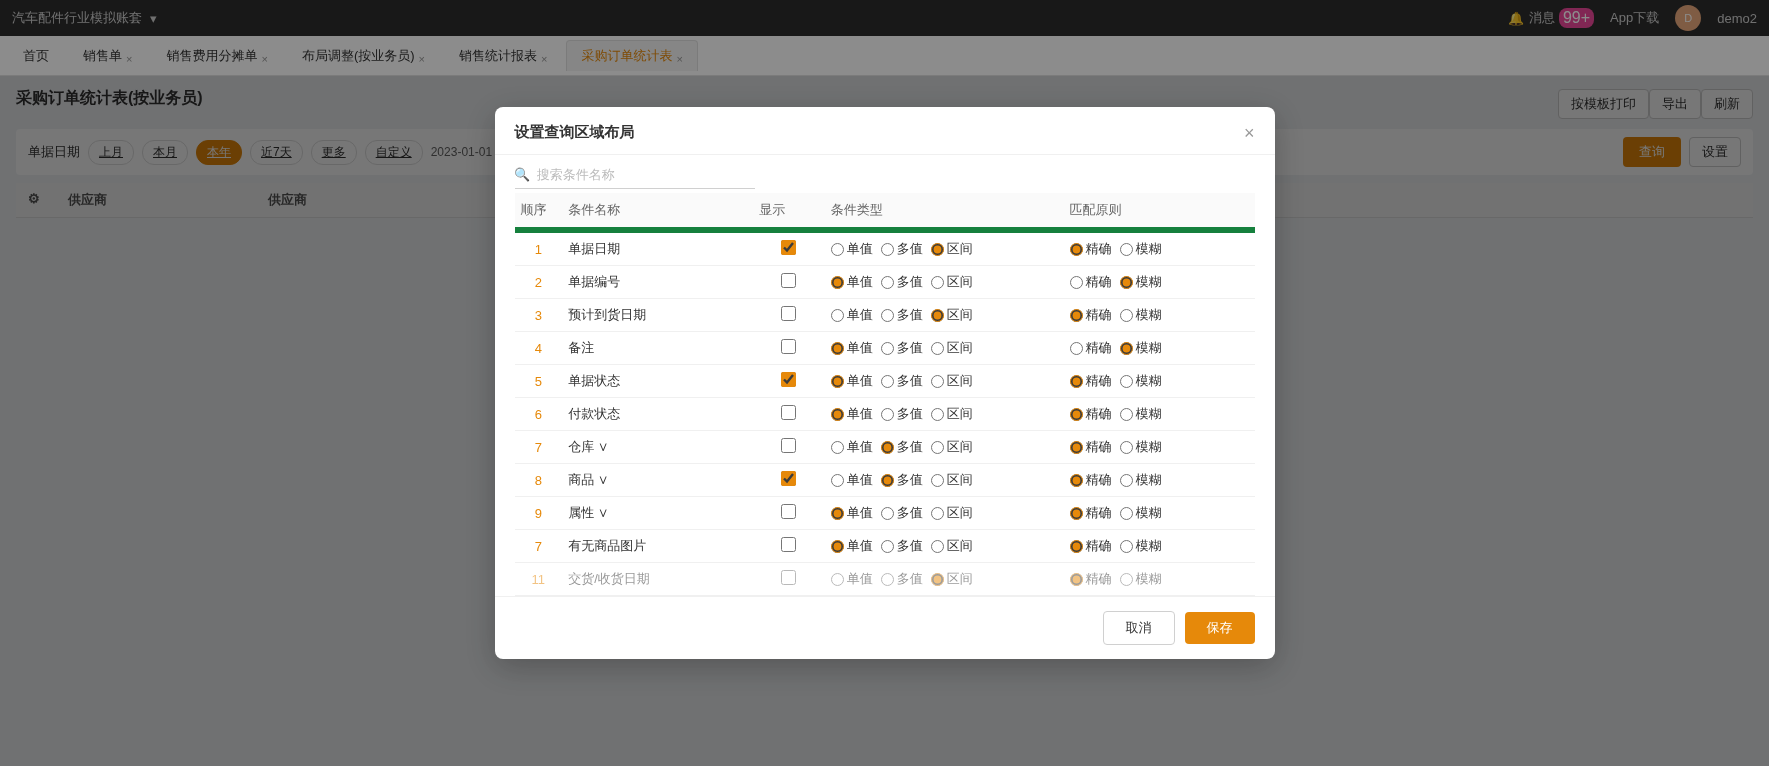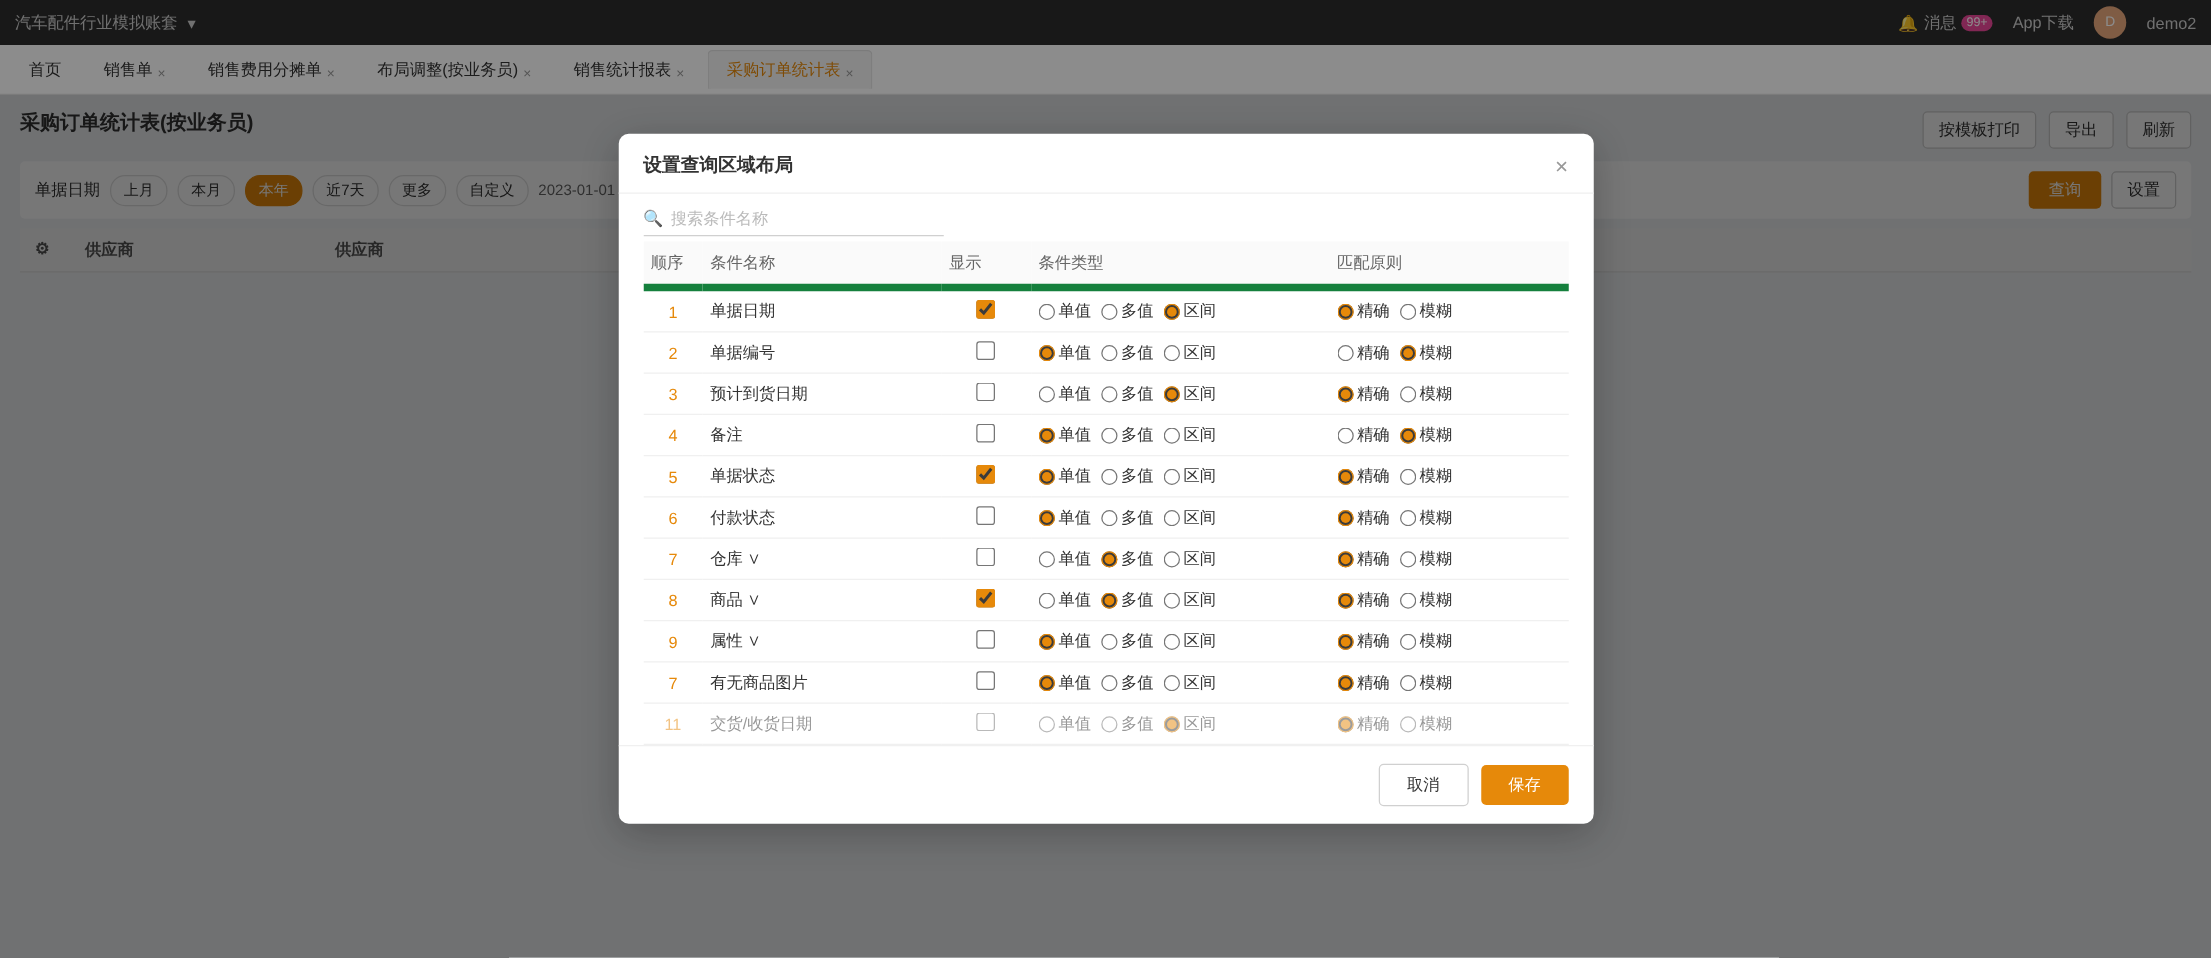--- a/index.html
+++ b/index.html
@@ -11,21 +11,21 @@
       height: 36px;
       display: flex;
       align-items: center;
       justify-content: space-between;
       padding: 0 12px;
       color: #ccc;
     }
     .top-bar-left { display: flex; align-items: center; gap: 8px; font-size: 13px; }
     .top-bar-right { display: flex; align-items: center; gap: 16px; font-size: 13px; color: #ccc; }
     .top-bar-right .notif { display: flex; align-items: center; gap: 4px; }
-    .badge-red { background: #ec4899; color: #fff; font-size: 10px; border-radius: 8px; padding: 1px 4px; }
+    .badge-red { background: #ec4899; color: #fff; font-size: 16px; border-radius: 8px; padding: 1px 4px; }
     .avatar-circle { width: 26px; height: 26px; border-radius: 50%; background: #e8a87c; display: flex; align-items: center; justify-content: center; color: #fff; font-size: 11px; }
 
     
     .tab-bar {
       background: #fff;
       height: 40px;
       display: flex;
       align-items: center;
       border-bottom: 1px solid #e0e0e0;
       padding: 0 8px;
@@ -52,21 +52,21 @@
     .page-content {
       background: #f0f2f5;
       padding: 12px 16px;
       position: relative;
     }
     .page-title { font-size: 16px; font-weight: bold; color: #333; margin-bottom: 10px; }
     .btn-orange { background: #e6890a; color: #fff; border: none; border-radius: 4px; padding: 6px 16px; cursor: pointer; font-size: 13px; }
     .btn-white { background: #fff; color: #333; border: 1px solid #d0d0d0; border-radius: 4px; padding: 5px 12px; cursor: pointer; font-size: 13px; }
     .filter-bar { background: #fff; border-radius: 4px; padding: 8px 12px; display: flex; align-items: center; gap: 8px; margin-bottom: 8px; }
     .filter-label { font-size: 13px; color: #333; }
-    .filter-btn { padding: 3px 10px; border-radius: 12px; border: 1px solid #e0e0e0; cursor: pointer; font-size: 12px; background: #fff; color: #333; }
+    .filter-btn { padding: 3px 10px; border-radius: 12px; border: 1px solid #e0e0e0; cursor: pointer; font-size: 12px; background: #fff; color: #333; text-decoration: underline; }
     .filter-btn.active { background: #e6890a; color: #fff; border-color: #e6890a; }
     .date-range { color: #666; font-size: 12px; }
 
     
     .table-wrap { background: #fff; border-radius: 4px; }
     .table-header-row { display: flex; background: #f5f5f5; border-bottom: 1px solid #e0e0e0; padding: 8px 12px; font-weight: bold; color: #555; }
 
     
     .modal-overlay {
       position: fixed; top: 0; left: 0; width: 100%; height: 100%;
@@ -189,21 +189,21 @@
   </div>
   <div class="tab-item active">
     <span>采购订单统计表</span>
     <span class="tab-close">×</span>
   </div>
 </div>
 
 <div class="page-content" style="min-height:700px; filter: brightness(0.85);">
   <div style="display:flex; justify-content:space-between; align-items:center; margin-bottom:10px;">
     <div class="page-title">采购订单统计表(按业务员)</div>
-    <div style="display:flex; gap:10px;">
+    <div style="display:flex; gap:0;">
       <button class="btn-white">按模板打印</button>
       <button class="btn-white">导出</button>
       <button class="btn-white">刷新</button>
     </div>
   </div>
   <div class="filter-bar">
     <span class="filter-label">单据日期</span>
     <button class="filter-btn">上月</button>
     <button class="filter-btn">本月</button>
     <button class="filter-btn active">本年</button>

